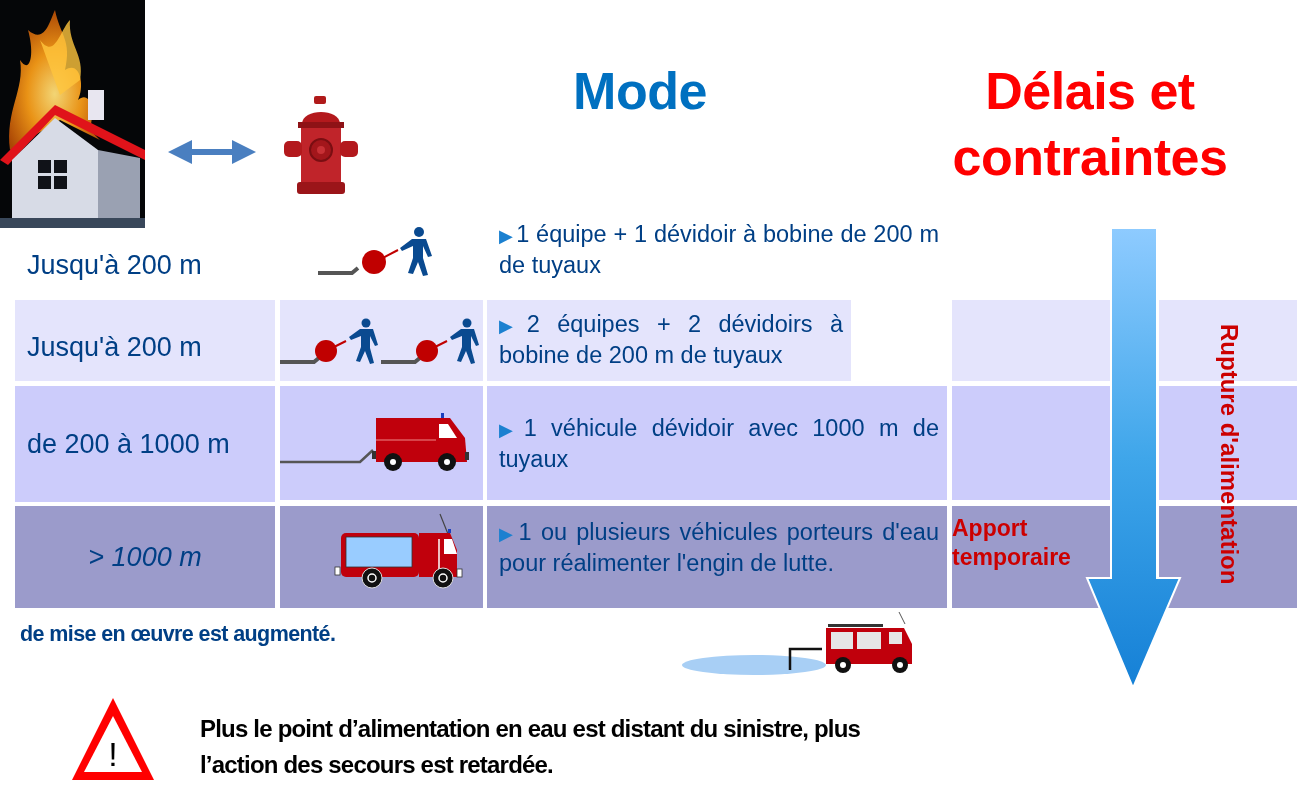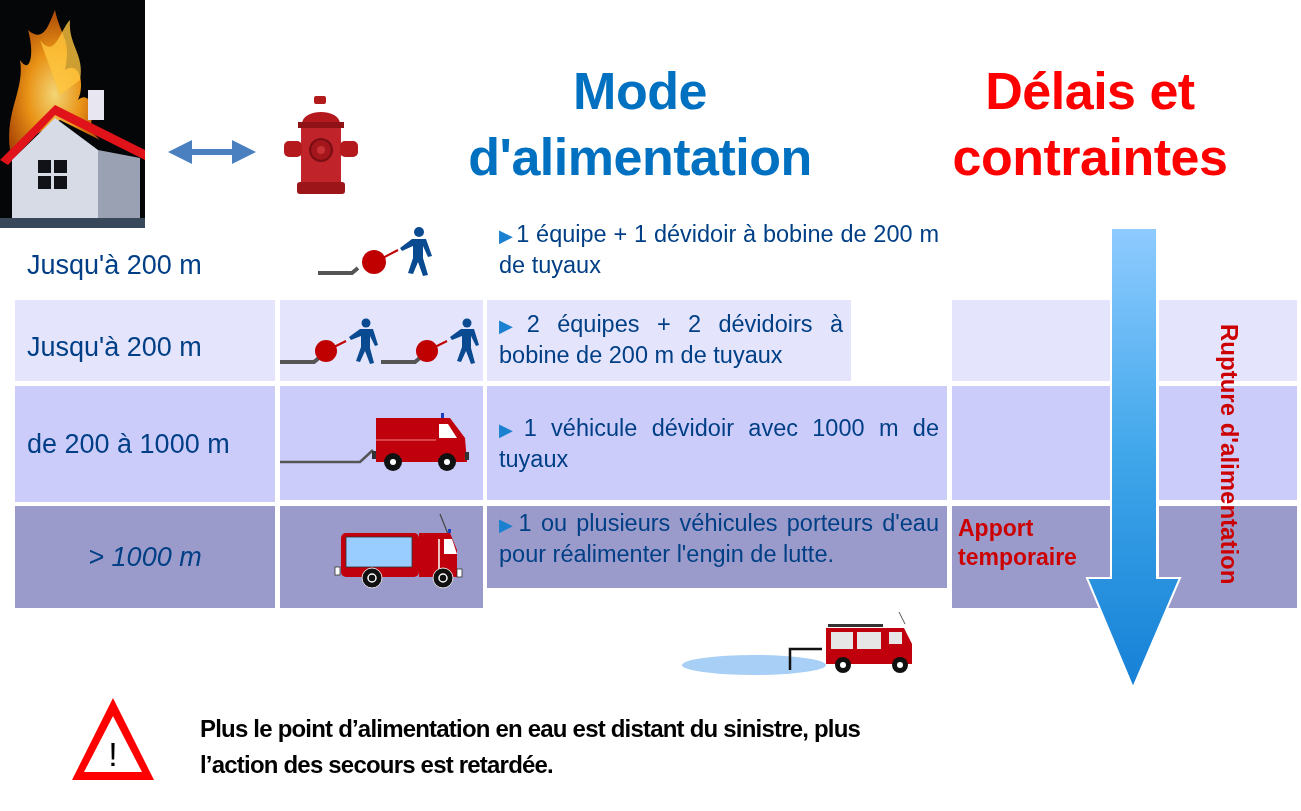--- a/index.html
+++ b/index.html
@@ -11,21 +11,21 @@
   .title-blue{left:430px;top:58px;width:420px;text-align:center;color:#0070c0;font-weight:bold;font-size:52px;line-height:66px;letter-spacing:-0.5px;}
   .title-red{left:900px;top:58px;width:380px;text-align:center;color:#ff0000;font-weight:bold;font-size:52px;line-height:66px;letter-spacing:-0.5px;}
   .cell{position:absolute;box-sizing:border-box;}
   .r1{background:transparent;}
   .r2{background:#e4e4fc;}
   .r3{background:#ccccfb;}
   .r4{background:#9b9bcb;}
   .dist{color:#003f85;font-size:27px;display:flex;align-items:center;}
   .desc{color:#003f85;font-size:23.5px;line-height:29px;text-align:justify;padding:0 8px 0 12px;}
   .bullet{color:#1b80d0;font-size:18px;margin-right:3px;}
-  .apport{color:#cc0000;font-weight:bold;font-size:23px;line-height:29px;padding-left:6px;}
+  .apport{color:#cc0000;font-weight:bold;font-size:23px;line-height:29px;}
   .rupture{left:1173px;top:298px;width:112px;height:312px;display:flex;align-items:center;justify-content:center;}
   .rupture span{writing-mode:vertical-rl;color:#cc0000;font-weight:bold;font-size:24px;white-space:nowrap;}
   .bignote{left:20px;top:620px;width:760px;color:#003f85;font-weight:bold;font-size:21.5px;line-height:29px;letter-spacing:-0.6px;}
   .warn-tri{left:68px;top:694px;width:90px;height:90px;}
   .warn-text{left:200px;top:711px;width:900px;color:#000000;font-weight:bold;font-size:24px;line-height:36px;letter-spacing:-0.8px;}
 </style>
 </head>
 <body>
 
 <div class="abs house">
@@ -68,21 +68,20 @@
     <rect x="0" y="45" width="18" height="16" rx="5" fill="#b3191d"></rect>
     <rect x="56" y="45" width="18" height="16" rx="5" fill="#b3191d"></rect>
     <circle cx="37" cy="54" r="11" fill="#a3161b" stroke="#7a0e12" stroke-width="2"></circle>
     <circle cx="37" cy="54" r="4" fill="#c73035"></circle>
     <rect x="13" y="86" width="48" height="12" rx="3" fill="#9b1519"></rect>
   </svg>
 </div>
 
 <div class="abs title-blue">
   <div>Mode</div>
-  <div>d'alimentation</div>
 </div>
 <div class="abs title-red">
   <div>Délais et</div>
   <div>contraintes</div>
 </div>
 
 <div class="cell r1 dist" style="left:15px;top:228px;width:260px;height:68px;padding-left:12px;padding-top:6px;">
   <span>Jusqu'à 200 m</span>
 </div>
 <div class="cell r1" style="left:280px;top:218px;width:203px;height:80px;">
@@ -163,21 +162,21 @@
     <path d="M164 33 L172 33 L177 48 L164 48 Z" fill="#fff"></path>
     <rect x="168" y="23" width="3" height="4" fill="#1a3fbf"></rect>
     <rect x="55" y="61" width="5" height="8" fill="#fff" stroke="#333" stroke-width="0.8"></rect>
     <rect x="177" y="63" width="5" height="8" fill="#fff" stroke="#333" stroke-width="0.8"></rect>
     <circle cx="92" cy="72" r="10" fill="#111" stroke="#ddd" stroke-width="1"></circle>
       <circle cx="92" cy="72" r="4" fill="none" stroke="#fff" stroke-width="1.5"></circle>
     <circle cx="163" cy="72" r="10" fill="#111" stroke="#ddd" stroke-width="1"></circle>
       <circle cx="163" cy="72" r="4" fill="none" stroke="#fff" stroke-width="1.5"></circle>
   </svg>
 </div>
-<div class="cell r4 desc" style="left:487px;top:506px;width:460px;height:82px;padding-top:3px;">
+<div class="cell r4 desc" style="left:487px;top:506px;width:460px;height:102px;padding-top:12px;">
   <span class="bullet">▶</span><span>1 ou plusieurs véhicules porteurs d'eau pour réalimenter l'engin de lutte.</span>
 </div>
 <div class="cell r4" style="left:952px;top:506px;width:205px;height:102px;padding-top:8px;">
   <div class="apport">Apport</div>
   <div class="apport">temporaire</div>
 </div>
 <div class="cell r4" style="left:1159px;top:506px;width:138px;height:102px;"></div>
 
 <div class="abs" style="left:1084px;top:226px;width:100px;height:466px;">
   <svg width="100" height="466" viewBox="0 0 100 466">
@@ -190,20 +189,21 @@
     </defs>
     <polygon points="27,2 73,2 73,352 96,352 49,462 3,352 27,352" fill="url(#ag)" stroke="#ffffff" stroke-width="2"></polygon>
   </svg>
 </div>
 
 <div class="abs rupture">
   <span>Rupture d'alimentation</span>
 </div>
 
 <div class="abs bignote">
+  <div>de mise en œuvre est augmenté.</div>
 </div>
 <div class="abs" style="left:676px;top:610px;width:245px;height:68px;">
   <svg width="245" height="68" viewBox="0 0 245 68">
     <ellipse cx="78" cy="55" rx="72" ry="10" fill="#a8cff5"></ellipse>
     <path d="M114 60 L114 39 L146 39" stroke="#111" stroke-width="2.5" fill="none"></path>
     <line x1="223" y1="2" x2="229" y2="14" stroke="#555" stroke-width="1"></line>
     <rect x="152" y="14" width="55" height="3" fill="#333"></rect>
     <rect x="150" y="18" width="60" height="36" fill="#c0000c"></rect>
     <rect x="155" y="22" width="22" height="17" fill="#e6e6e6"></rect>
     <rect x="181" y="22" width="24" height="17" fill="#e6e6e6"></rect>

